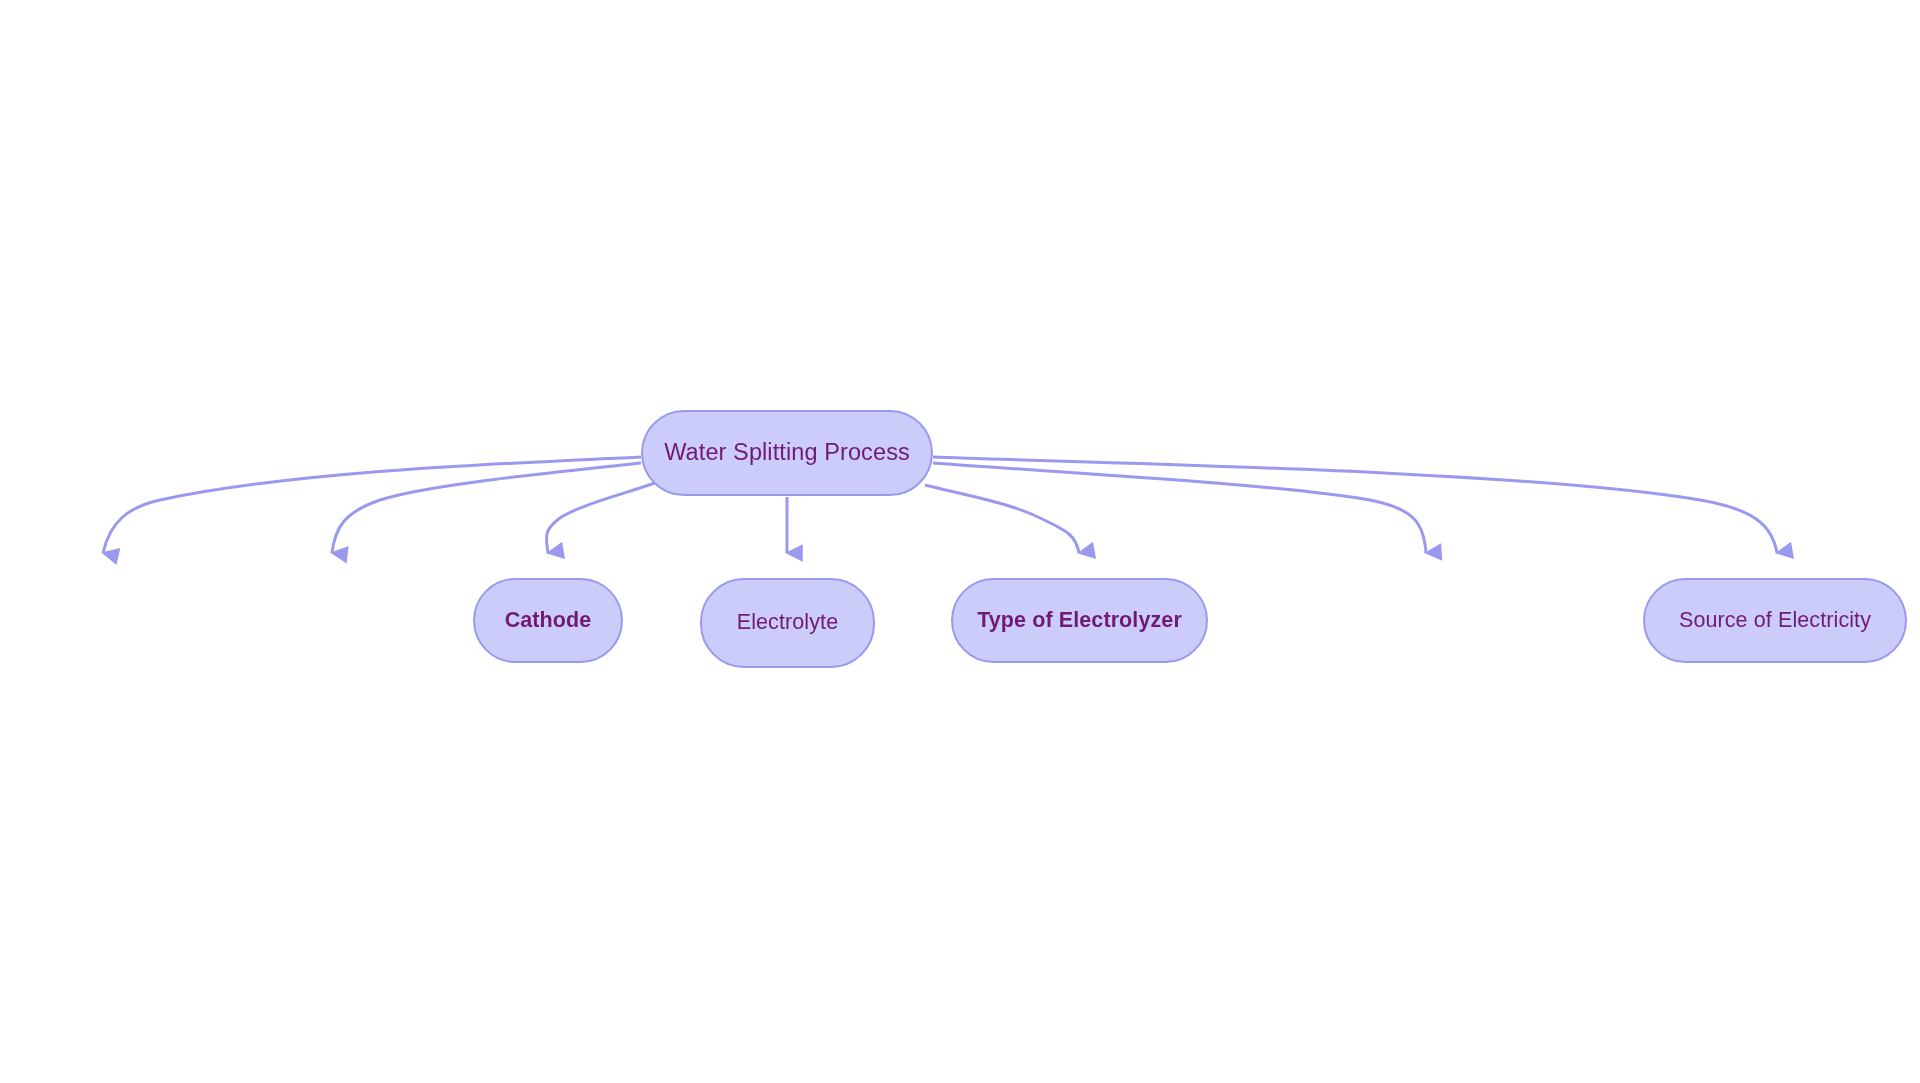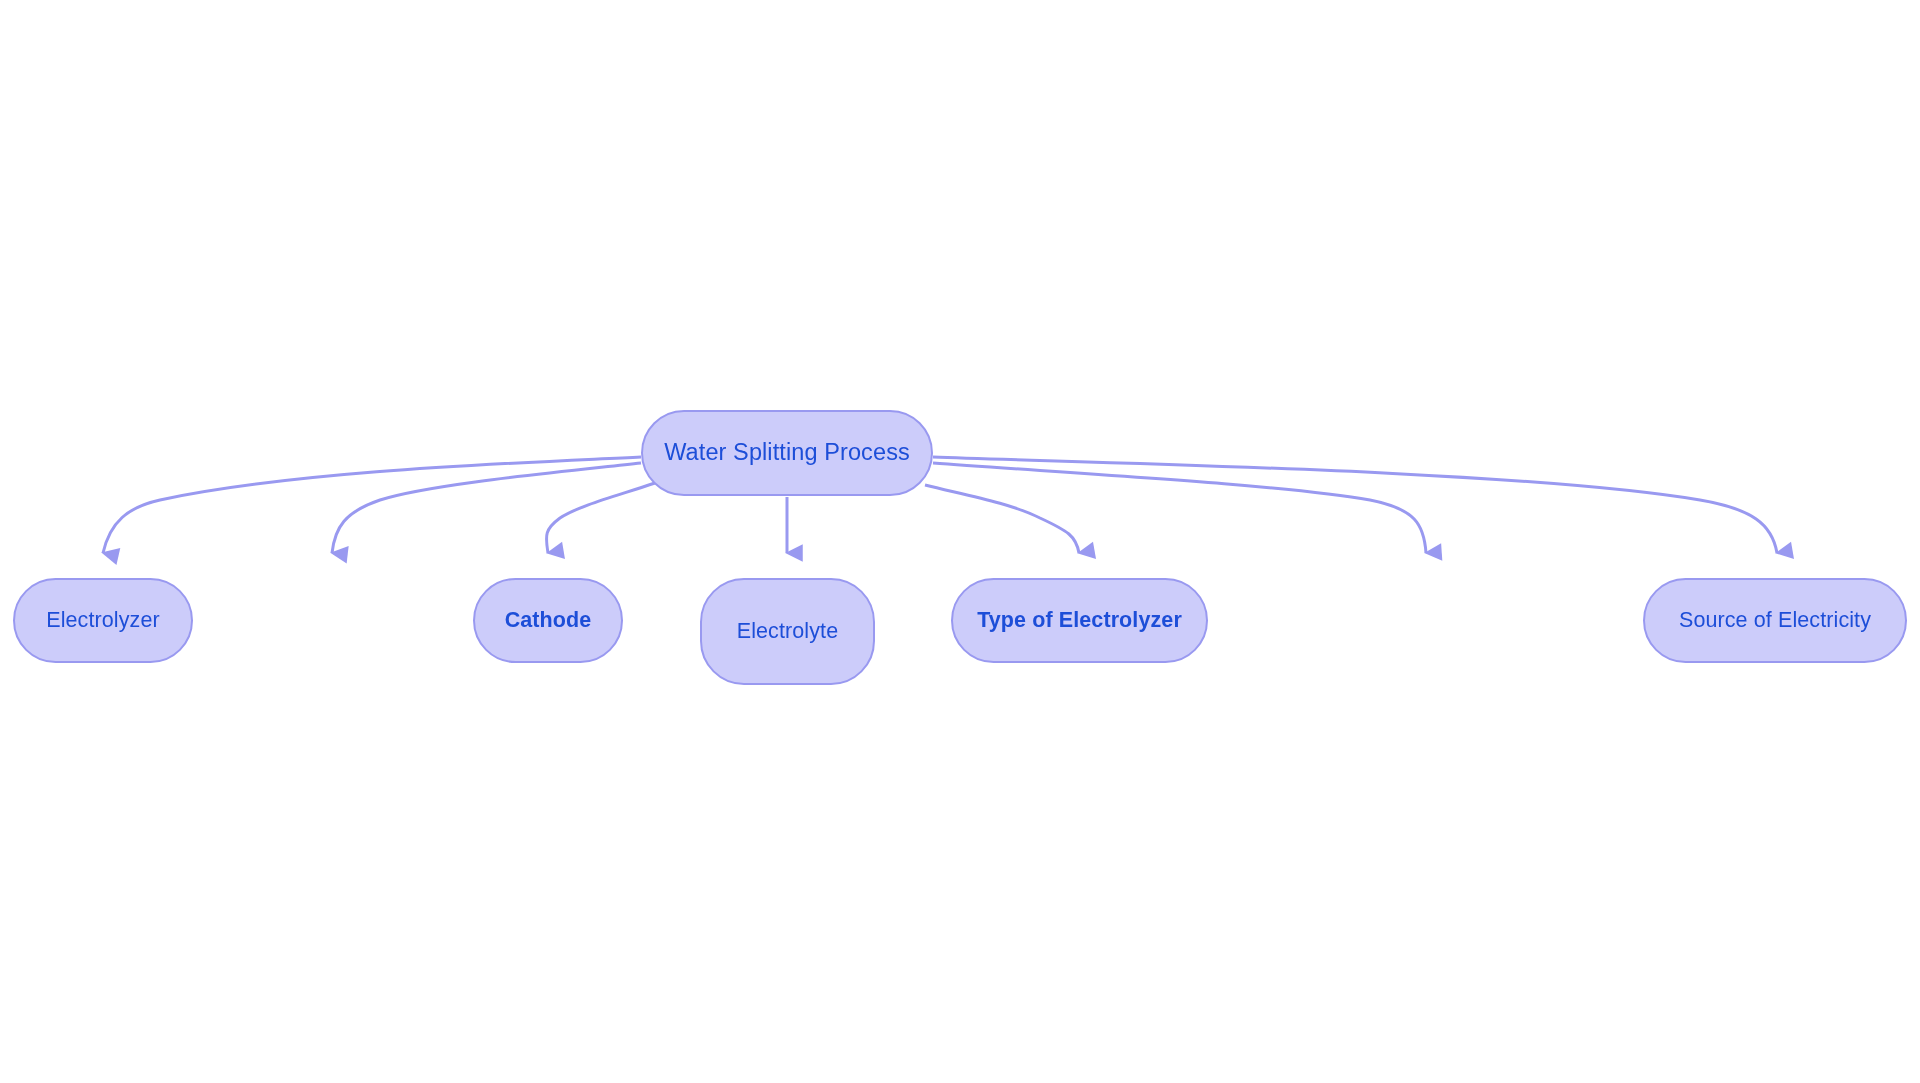--- a/index.html
+++ b/index.html
@@ -37,21 +37,21 @@
     background: #ccccfa;
     border: 2px solid #9999f0;
     border-radius: 44px;
     color: #3333cc;
     white-space: nowrap;
     letter-spacing: 0.1px;
   }
   .node-label {
     display: block;
     line-height: 1;
-    color: #1d4ed8;
+    color: #701a75;
   }
   .node-root {
     font-size: 23.5px;
   }
   .node-leaf {
     font-size: 21.5px;
   }
 </style>
 </head>
 <body>
@@ -76,30 +76,27 @@
       <path d="M 925 485 C 965 495 1010 503 1040 518 C 1068 531 1076 536 1079 553" marker-end="url(#arrow)"></path>
       <path d="M 933 463 C 1050 472 1280 484 1370 500 C 1415 509 1424 524 1426 553" marker-end="url(#arrow)"></path>
       <path d="M 933 457 C 1090 463 1520 470 1700 500 C 1752 509 1772 524 1777 553" marker-end="url(#arrow)"></path>
     </g>
   </svg>
 
   <div class="node node-root" style="left:641px; top:410px; width:292px; height:86px;">
     <span class="node-label">Water Splitting Process</span>
   </div>
 
-  <div class="node node-leaf" style="left:13px; top:578px; width:180px; height:85px;">
-    <span class="node-label">Electrolyzer</span>
-  </div>
 
 
   <div class="node node-leaf" style="left:473px; top:578px; width:150px; height:85px;font-weight:bold;">
     <span class="node-label">Cathode</span>
   </div>
 
-  <div class="node node-leaf" style="left:700px; top:578px; width:175px; height:107px;text-align:center;">
+  <div class="node node-leaf" style="left:700px; top:578px; width:175px; height:90px;text-align:center;">
     <span class="node-label">Electrolyte</span>
   </div>
 
   <div class="node node-leaf" style="left:951px; top:578px; width:257px; height:85px;font-weight:bold;">
     <span class="node-label">Type of Electrolyzer</span>
   </div>
 
 
   <div class="node node-leaf" style="left:1643px; top:578px; width:264px; height:85px;text-align:center;">
     <span class="node-label">Source of Electricity</span>

